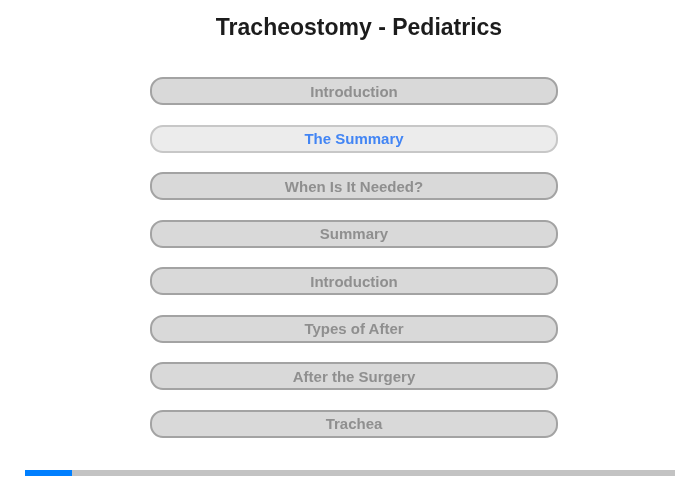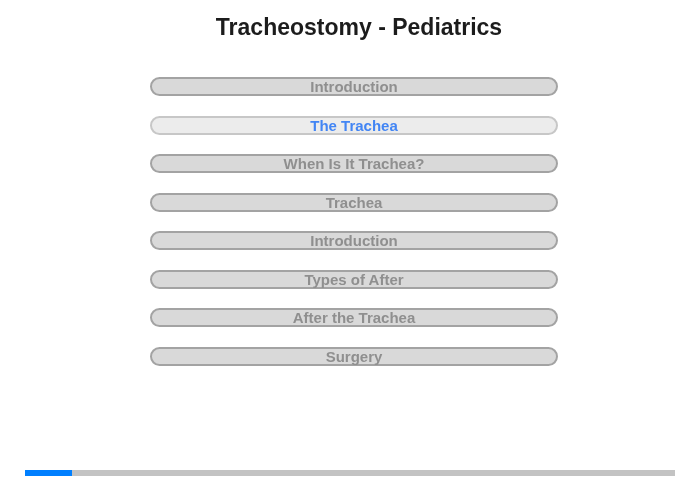--- a/index.html
+++ b/index.html
@@ -38,21 +38,21 @@
     position:absolute;
     left:150px;
     top:77px;
     width:408px;
     display:flex;
     flex-direction:column;
     gap:19.5px;
   }
   .menu-btn{
     box-sizing:border-box;
-    height:19px;
+    height:28px;
     width:100%;
     display:flex;
     align-items:center;
     justify-content:center;
     background:var(--button-bg);
     border:2px solid var(--button-border);
     border-radius:13px;
     color:var(--button-text);
     font-family:"Liberation Sans","DejaVu Sans",sans-serif;
     font-size:15px;
@@ -80,25 +80,25 @@
   }
 </style>
 </head>
 <body>
 
 <div class="stage">
   <h1 class="title">Tracheostomy - Pediatrics</h1>
 
   <nav class="menu" id="menu">
       <button class="menu-btn">Introduction</button>
-      <button class="menu-btn active">The Trachea</button>
-      <button class="menu-btn">When Is It Trachea?</button>
-      <button class="menu-btn">Trachea</button>
+      <button class="menu-btn active">The Summary</button>
+      <button class="menu-btn">When Is It Needed?</button>
+      <button class="menu-btn">Summary</button>
       <button class="menu-btn">Introduction</button>
       <button class="menu-btn">Types of After</button>
-      <button class="menu-btn">After the Trachea</button>
-      <button class="menu-btn">Surgery</button>
+      <button class="menu-btn">After the Surgery</button>
+      <button class="menu-btn">Trachea</button>
     </nav>
 
   <div class="progress">
     <div class="progress-fill" id="progress-fill" style="width: 7.2%;"></div>
   </div>
 </div>
 
 </body></html>

